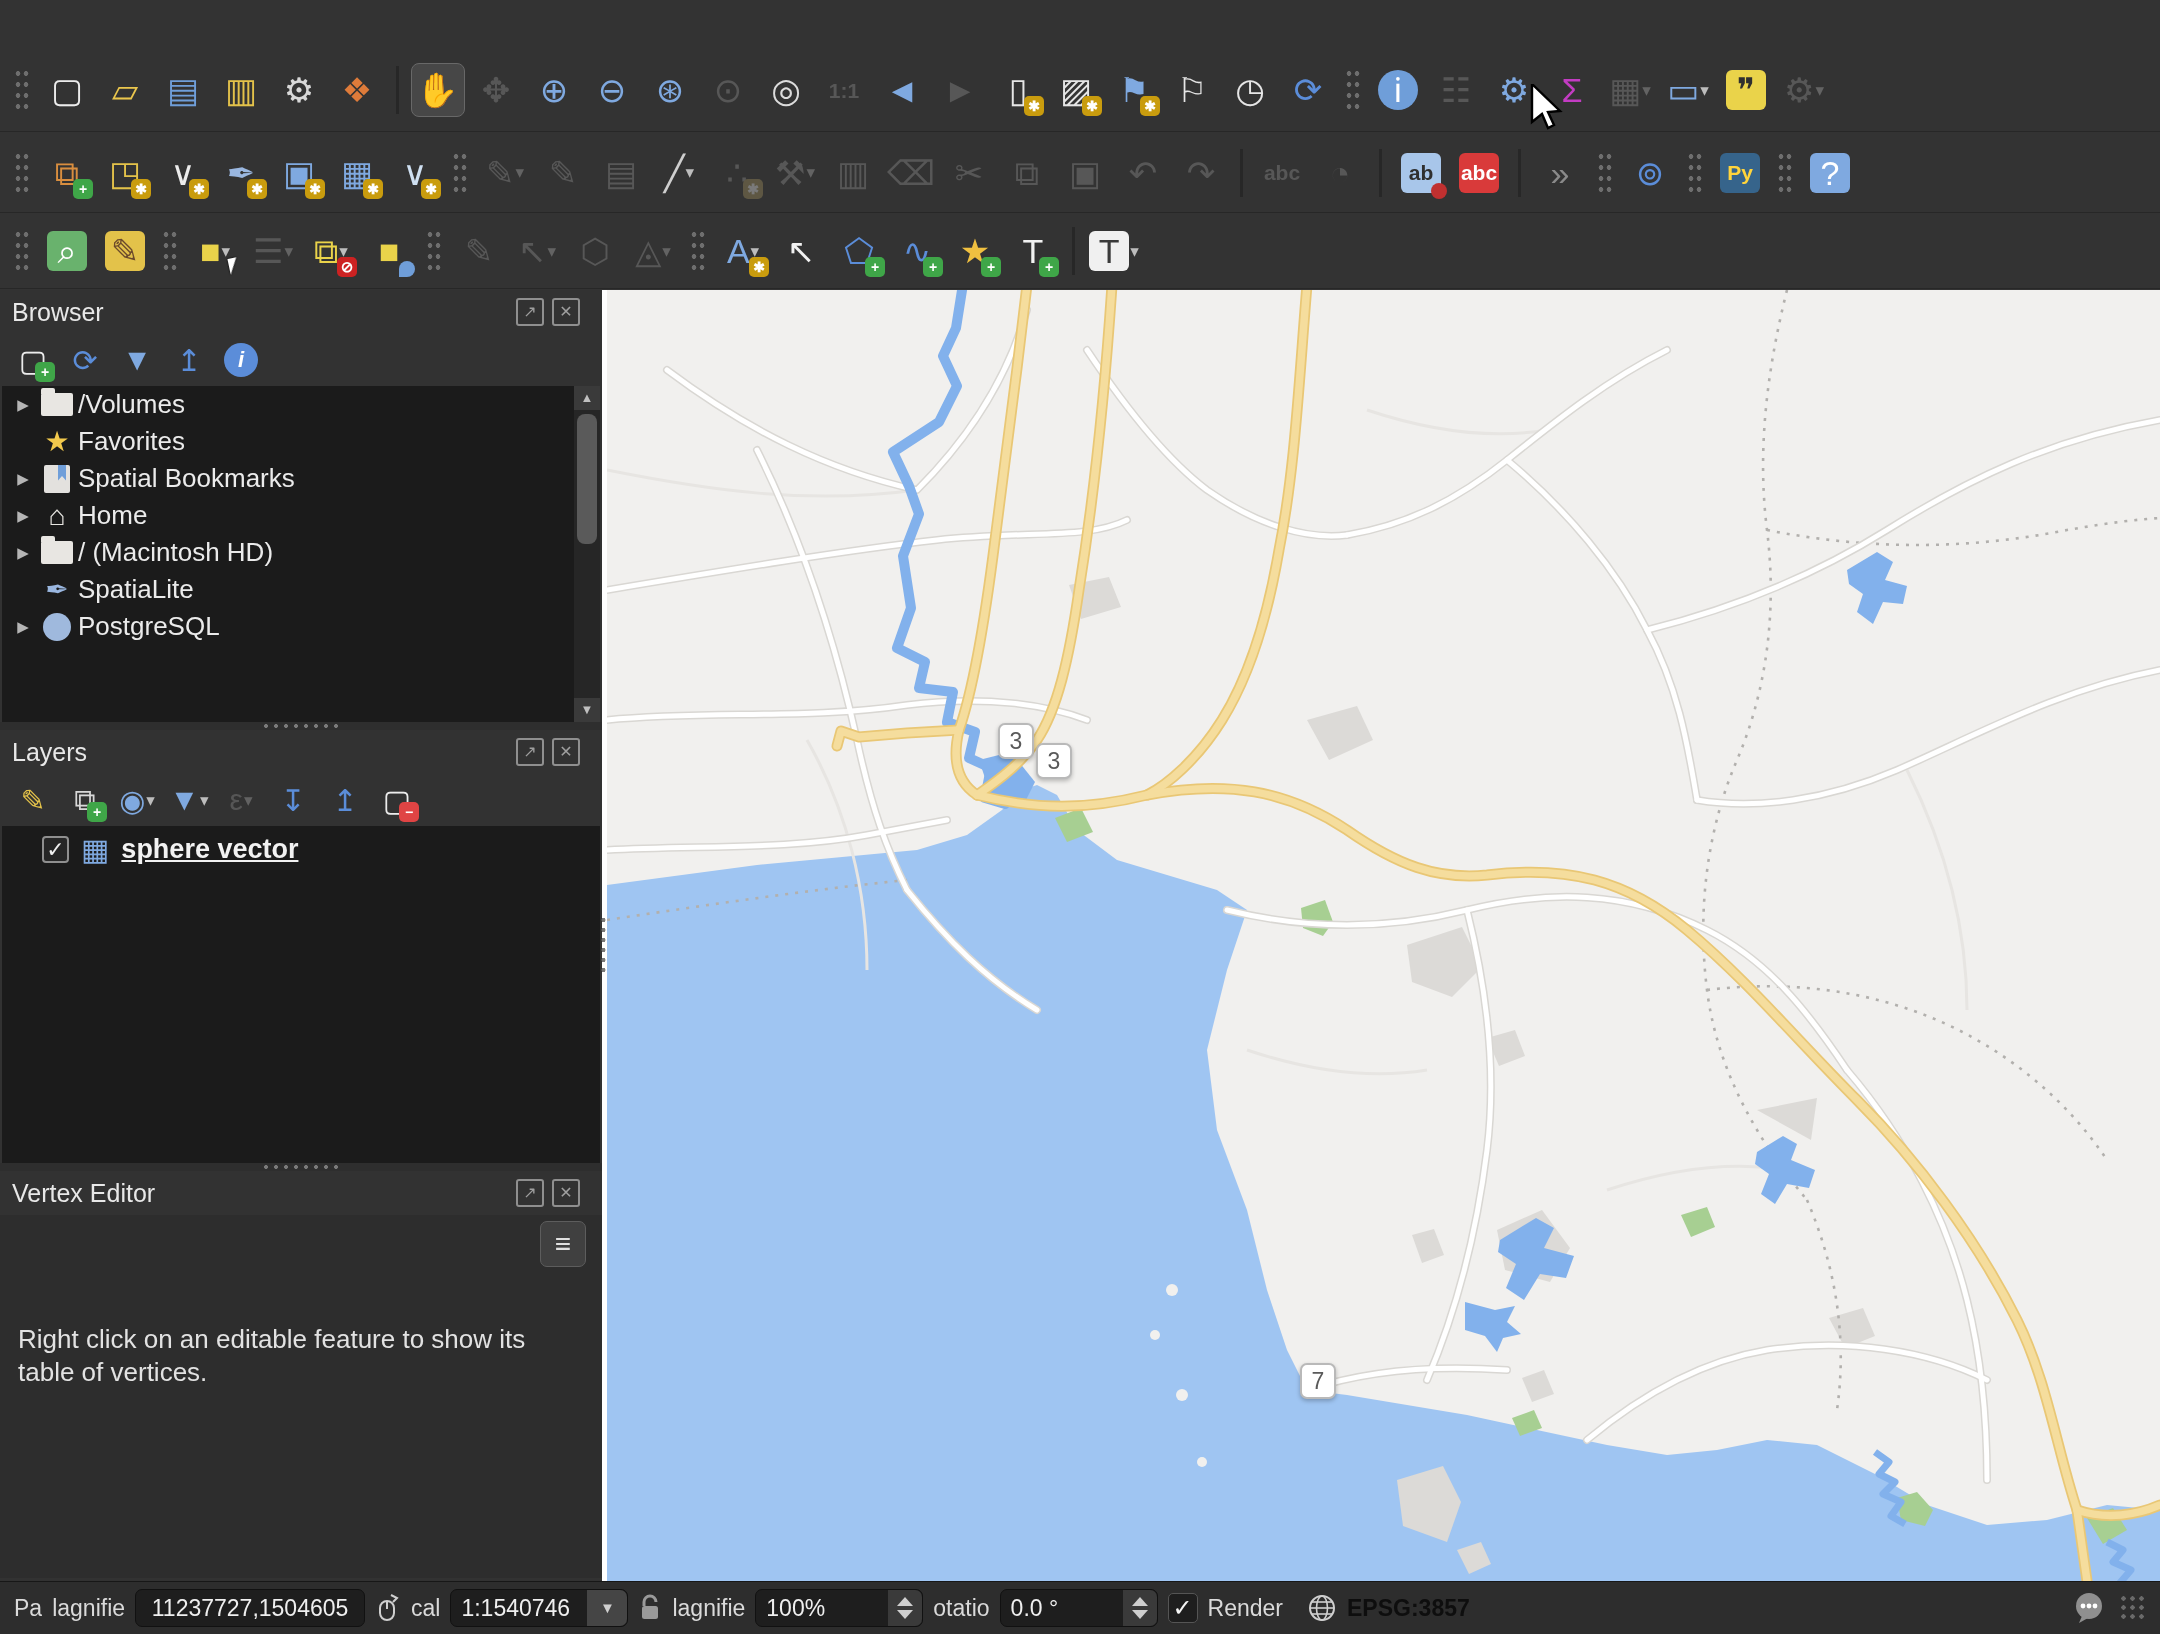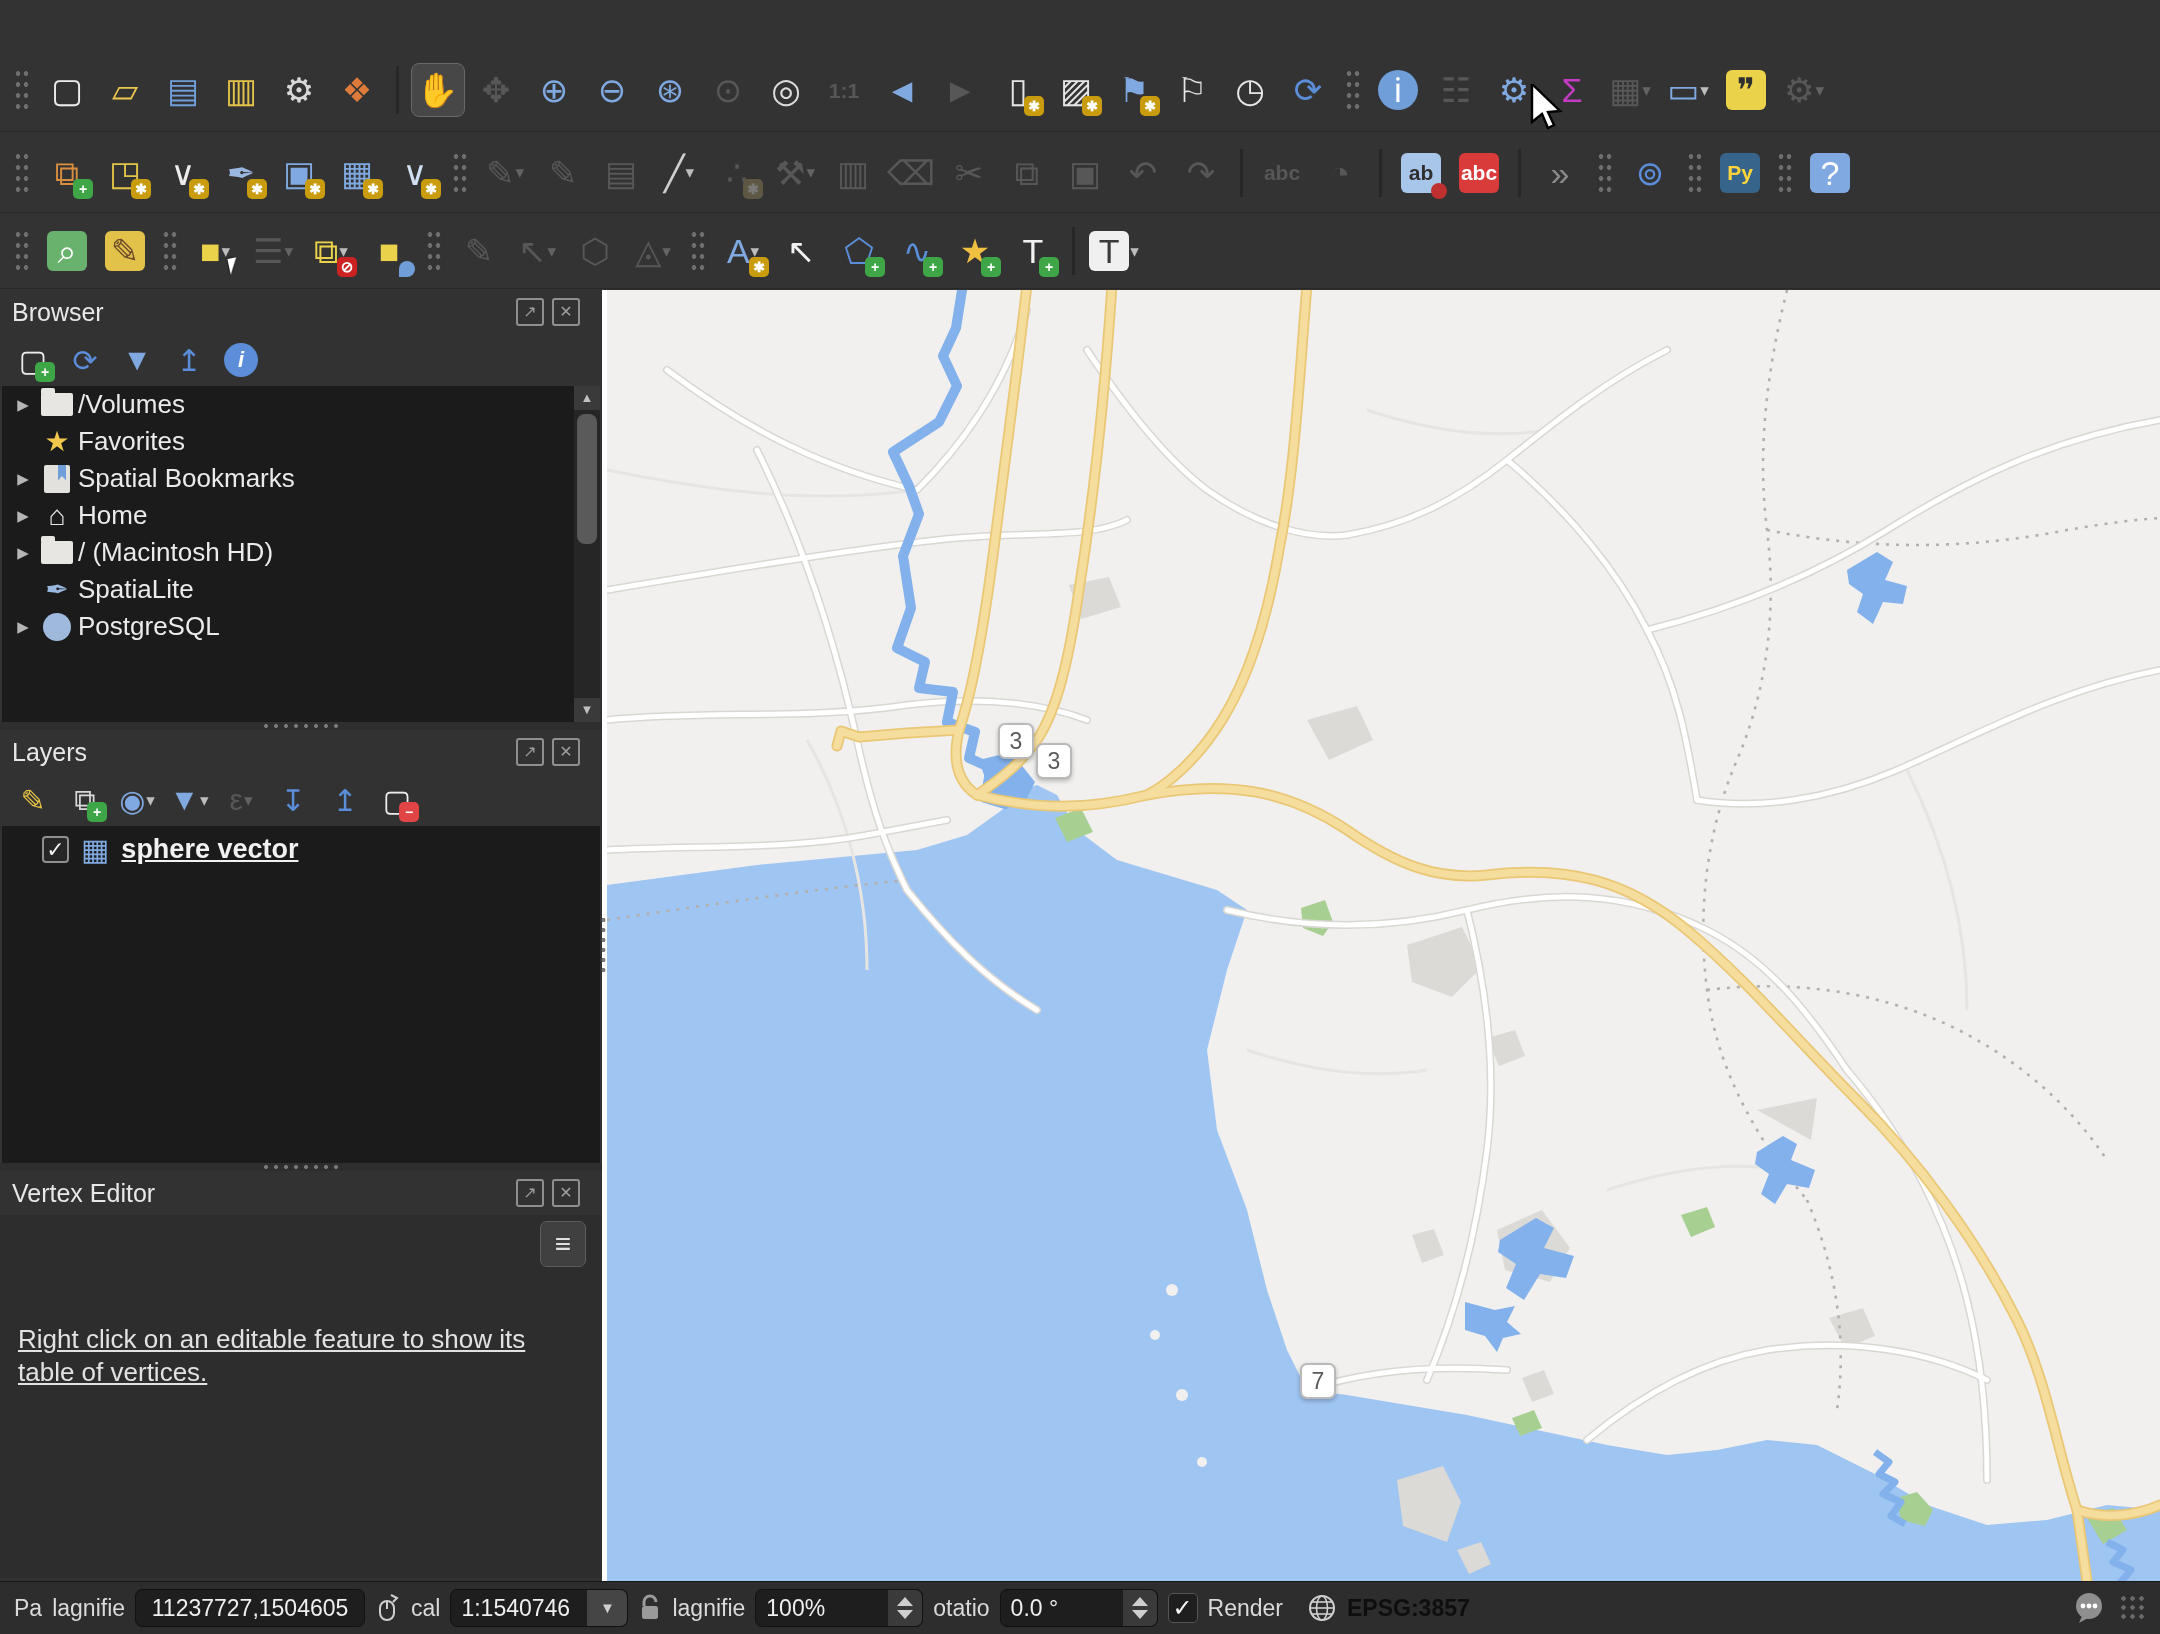--- a/index.html
+++ b/index.html
@@ -76,21 +76,21 @@
   #layer-icon { color:#7fa9e0; font-size:30px; }
   #layer-label { color:#f2f2f2; font-size:27px; font-weight:bold; text-decoration:underline; }
 
   .splitter { position:relative; height:8px; background:#2e2e2e; }
   .splitter::after { content:""; position:absolute; left:50%; top:2px; transform:translateX(-50%); width:80px; height:4px;
       background-image:radial-gradient(circle,#7a7a7a 1.8px, transparent 2.2px); background-size:10px 4px; }
 
   #vertex-body { position:relative; height:363px; background:#2d2d2d; }
   #vertex-menu-btn { position:absolute; right:16px; top:6px; width:46px; height:46px; background:#404040; border:1px solid #5d5d5d; border-radius:7px; color:#e0e0e0; font-size:28px; line-height:44px; text-align:center; }
   .vx-p { color:#e2e2e2; font-size:26px; line-height:1.28; padding:0 18px; }
-  #vx1 { padding-top:108px;text-decoration:underline; }
+  #vx1 { padding-top:108px; }
   #vx2 { padding-top:34px; }
 
   
   #vsplit { position:absolute; left:600px; top:915px; width:7px; height:60px;
       background-image:radial-gradient(circle,#7a7a7a 1.8px,transparent 2.2px); background-size:7px 10px; }
 
   
   #map { position:absolute; left:607px; top:290px; width:1553px; height:1291px; background:var(--land); overflow:hidden; }
   .sea { fill:var(--sea); } .landp { fill:var(--land); }
   .urban { fill:var(--urban); } .green { fill:var(--green); }

